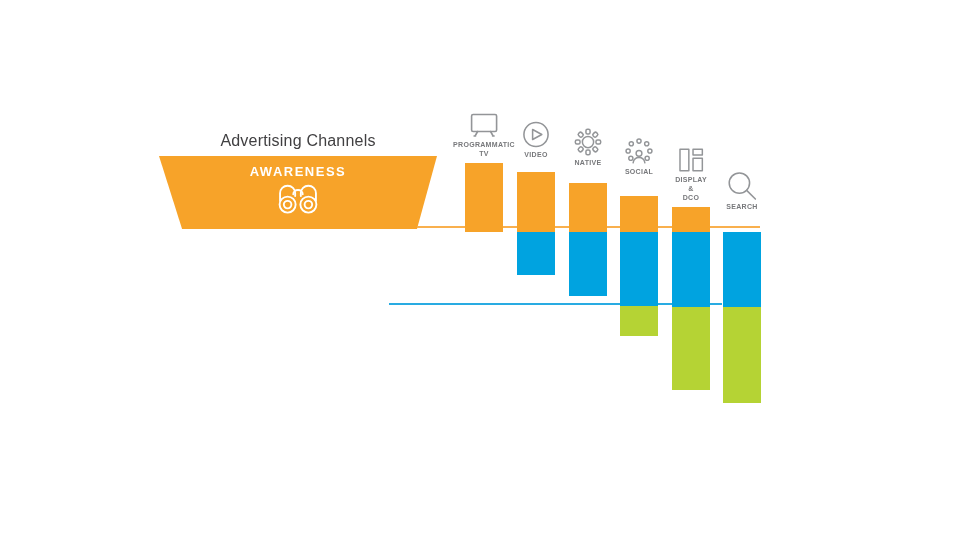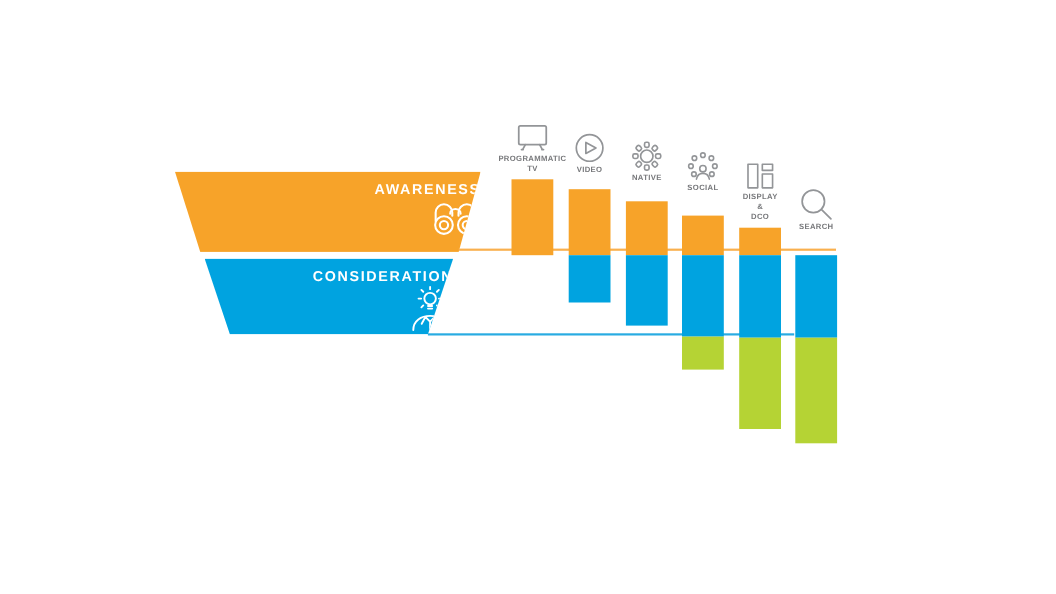--- a/index.html
+++ b/index.html
@@ -7,21 +7,21 @@
     position:relative;width:960px;height:540px;background:#ffffff;overflow:hidden;
     font-family:"Liberation Sans", sans-serif;
   }
   
   .diagram-title{
     position:absolute;left:159px;top:132px;width:278px;text-align:center;
     font-size:16px;font-weight:500;color:#414042;letter-spacing:.2px;
   }
   
   .stage{
-    position:absolute;display:flex;flex-direction:column;align-items:flex-end;
+    position:absolute;display:flex;flex-direction:column;align-items:center;
     color:#ffffff;
   }
   .stage-awareness{
     left:159px;top:156px;width:278px;height:73px;
     clip-path:polygon(0% 0%,100% 0%,92.8% 100%,8.3% 100%);
   }
   .stage-consideration{
     left:186px;top:235px;width:226px;height:69px;
     clip-path:polygon(0% 0%,100% 0%,89.8% 100%,10.2% 100%);
   }
@@ -47,48 +47,37 @@
     font-size:7px;font-weight:700;color:#77787B;letter-spacing:.3px;
     text-align:center;white-space:pre-line;line-height:1.25;
   }
   .bar-seg{position:absolute;left:0;width:100%;}
 </style>
 </head>
 <body>
 
 <div id="canvas">
 
+  <div class="diagram-title" style="color: rgb(65, 64, 66);">Advertising Channels</div>
 
   <div class="stage stage-awareness" style="background: rgb(247, 163, 41);">
     <div class="stage-label">AWARENESS</div>
     <div class="stage-icon">
       <svg width="46" height="34" viewBox="0 0 48 36">
         <path d="M5 21 v-8 a8 8 0 0 1 16 0 v3"></path>
         <path d="M27 16 v-3 a8 8 0 0 1 16 0 v8"></path>
         <path d="M19 14 a5 4.5 0 0 1 10 0"></path>
         <circle cx="13" cy="25" r="8.5"></circle>
           <circle cx="13" cy="25" r="4"></circle>
         <circle cx="35" cy="25" r="8.5"></circle>
           <circle cx="35" cy="25" r="4"></circle>
       </svg>
     </div>
   </div>
 
-  <div class="stage stage-consideration" style="background: rgb(0, 163, 224);">
-    <div class="stage-label">CONSIDERATION</div>
-    <div class="stage-icon">
-      <svg width="42" height="42" viewBox="0 0 44 44" style="stroke-width:1.8">
-        <circle cx="22" cy="12" r="5.5"></circle>
-        <path d="M20 19 h4 M20 21.5 h4"></path>
-        <path d="M22 3 V1 M13.5 12 H11 M33 12 h-2.5 M15.5 5.5 l-1.8-1.8 M28.5 5.5 l1.8-1.8 M15.5 18.5 l-1.8 1.8 M28.5 18.5 l1.8 1.8"></path>
-        <path d="M6 42 c0-9 7.5-13.5 16-13.5 s16 4.5 16 13.5"></path>
-        <path d="M17.5 29.5 L22 34 l4.5-4.5 M22 34 v8 M17.5 29.5 L14 36 M26.5 29.5 L30 36"></path>
-      </svg>
-    </div>
-  </div>
 
 
   <div class="hline" id="line-awareness" style="left: 417px; top: 226px; width: 343px; background: rgb(249, 176, 78);"></div>
   <div class="hline" id="line-consideration" style="left: 389px; top: 303px; width: 333px; background: rgb(41, 171, 226);"></div>
 
   <div id="channels-layer">
       <div class="channel" style="left: 465px; width: 38px;">
         <div class="ch-head" style="top: 112px;">
           <div style="line-height: 0;"><svg width="30" height="27" viewBox="0 0 30 27">
               <rect x="2.5" y="2.5" width="25" height="17" rx="1.5"></rect>

